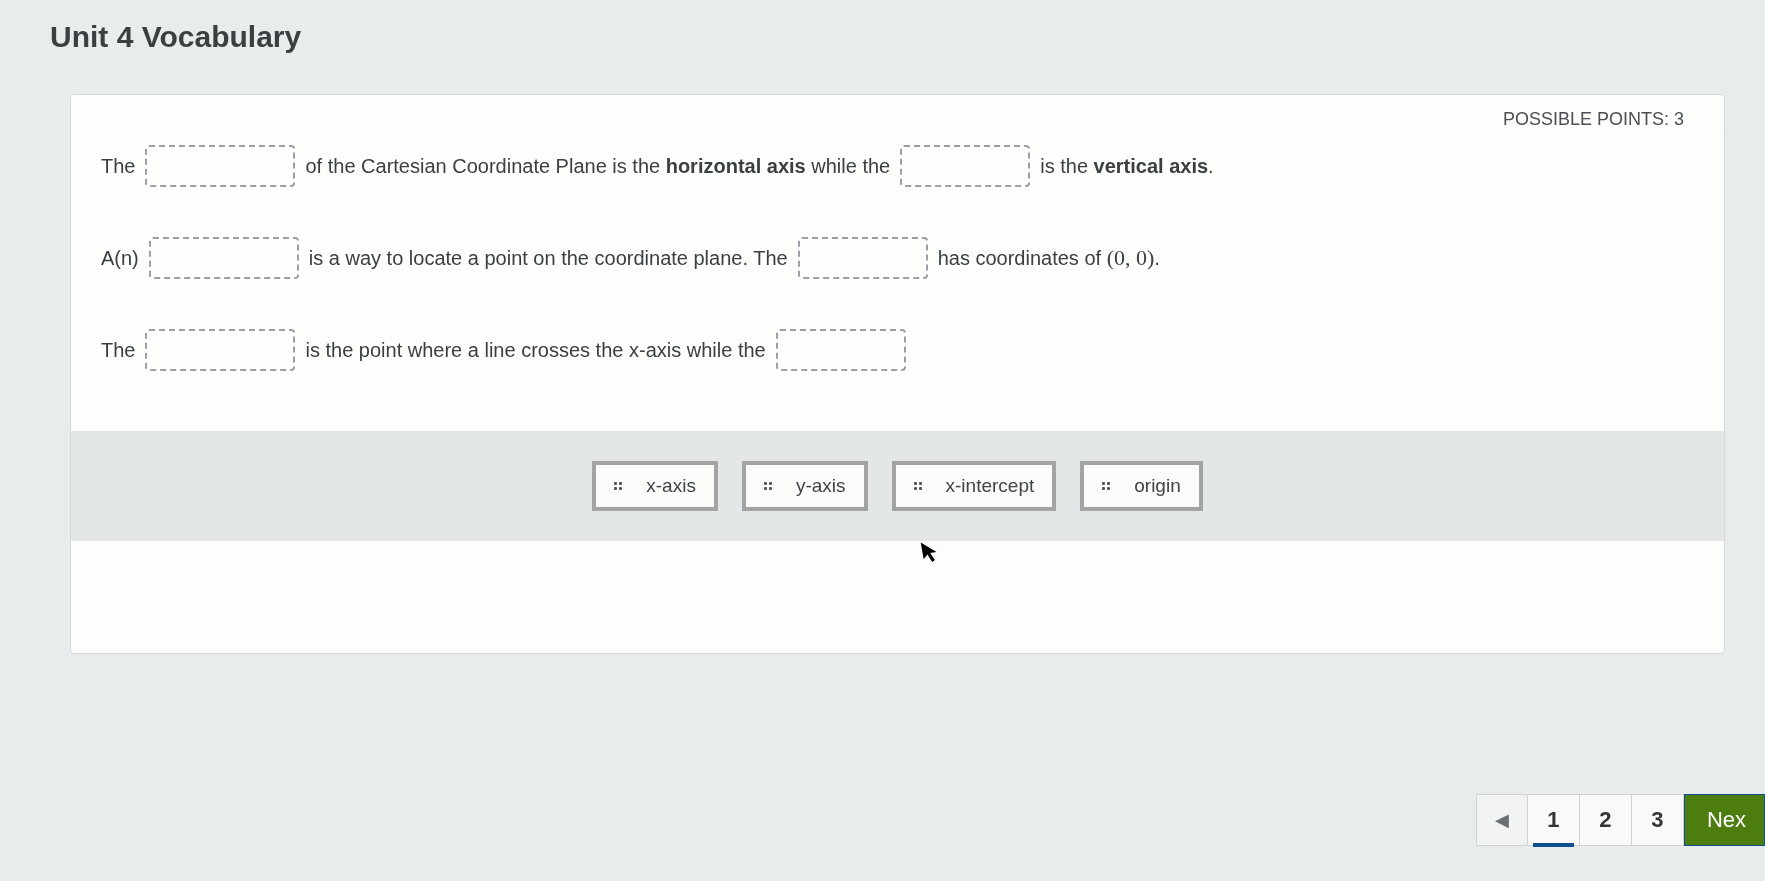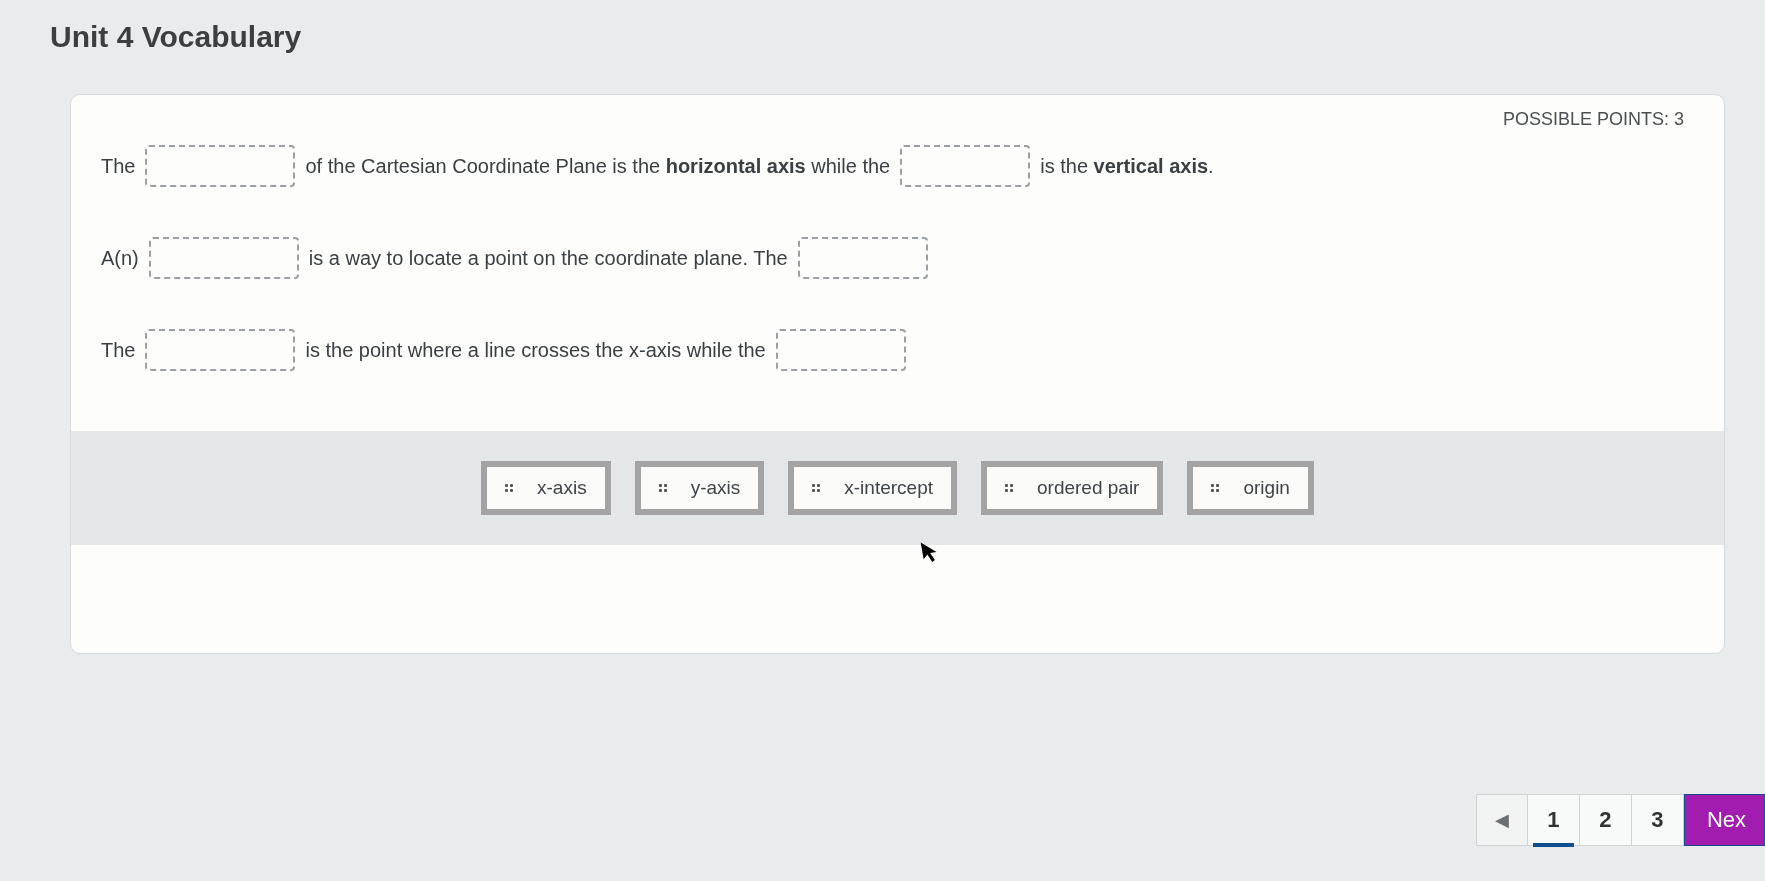--- a/index.html
+++ b/index.html
@@ -32,21 +32,21 @@
       position: absolute;
       top: 170px;
       right: 320px;
       font-size: 18px;
       color: #4a4f52;
     }
     .question-panel {
       margin: 30px 40px 0 70px;
       background: #fdfdfc;
       border: 1px solid #d6d9d9;
-      border-radius: 10px;
+      border-radius: 4px;
       padding: 50px 30px 0 30px;
       position: relative;
       min-height: 560px;
       text-align: right;
     }
     .sentence-row {
       display: flex;
       align-items: center;
       flex-wrap: wrap;
       margin-bottom: 50px;
@@ -79,21 +79,21 @@
     .word-bank {
       background: #e3e7e8;
       padding: 30px 20px;
       display: flex;
       justify-content: center;
       gap: 24px;
       margin: 60px -30px 0 -30px;
     }
     .word-chip {
       background: #fbfbfa;
-      border: 6px solid #a3a3a3;
+      border: 4px solid #a3a3a3;
       padding: 10px 18px;
       font-size: 19px;
       color: #3e4447;
       display: flex;
       align-items: center;
       gap: 24px;
       cursor: grab;
     }
     .grip-icon {
       display: inline-grid;
@@ -143,21 +143,21 @@
     .pag-btn.page.active::after {
       content: "";
       position: absolute;
       left: 10%;
       right: 10%;
       bottom: -2px;
       height: 4px;
       background: #0f4f8f;
     }
     .pag-btn.next {
-      background: #a21caf;
+      background: #4d7c0f;
       color: #fff;
       border: 1px solid #0f4f8f;
       padding: 0 18px 0 22px;
     }
     .cursor-pointer-fake {
       position: absolute;
       top: 540px;
       left: 922px;
       font-size: 22px;
       color: #000;
@@ -186,20 +186,23 @@
     <span class="text-chunk">
       <span>is the </span><span class="bold">vertical axis</span><span>.</span>
     </span>
   </div>
 
   <div class="sentence-row">
     <span class="text-chunk">A(n)</span>
     <span class="dropzone"></span>
     <span class="text-chunk">is  a way to locate a point on the coordinate plane. The</span>
     <span class="dropzone small"></span>
+    <span class="text-chunk">
+      <span>has coordinates of </span><span class="coord">(0, 0)</span><span>.</span>
+    </span>
   </div>
 
   <div class="sentence-row">
     <span class="text-chunk">The</span>
     <span class="dropzone"></span>
     <span class="text-chunk">is the point where a line crosses the x-axis while the</span>
     <span class="dropzone small"></span>
   </div>
 
   <div class="word-bank">
@@ -230,29 +233,20 @@
         </span>
       <span>x-intercept</span>
     </div>
     <div class="word-chip">
       <span class="grip-icon">
           <span></span>
           <span></span>
           <span></span>
           <span></span>
         </span>
-      <span>ordered pair</span>
-    </div>
-    <div class="word-chip">
-      <span class="grip-icon">
-          <span></span>
-          <span></span>
-          <span></span>
-          <span></span>
-        </span>
       <span>origin</span>
     </div>
   </div>
 
 </div>
 
 <div class="cursor-pointer-fake">
   <svg width="18" height="24" viewBox="0 0 18 24">
       <path d="M1 1 L1 18 L5.5 14 L9 22 L12 20.5 L8.5 13 L15 13 Z" fill="#000"></path>
     </svg>

